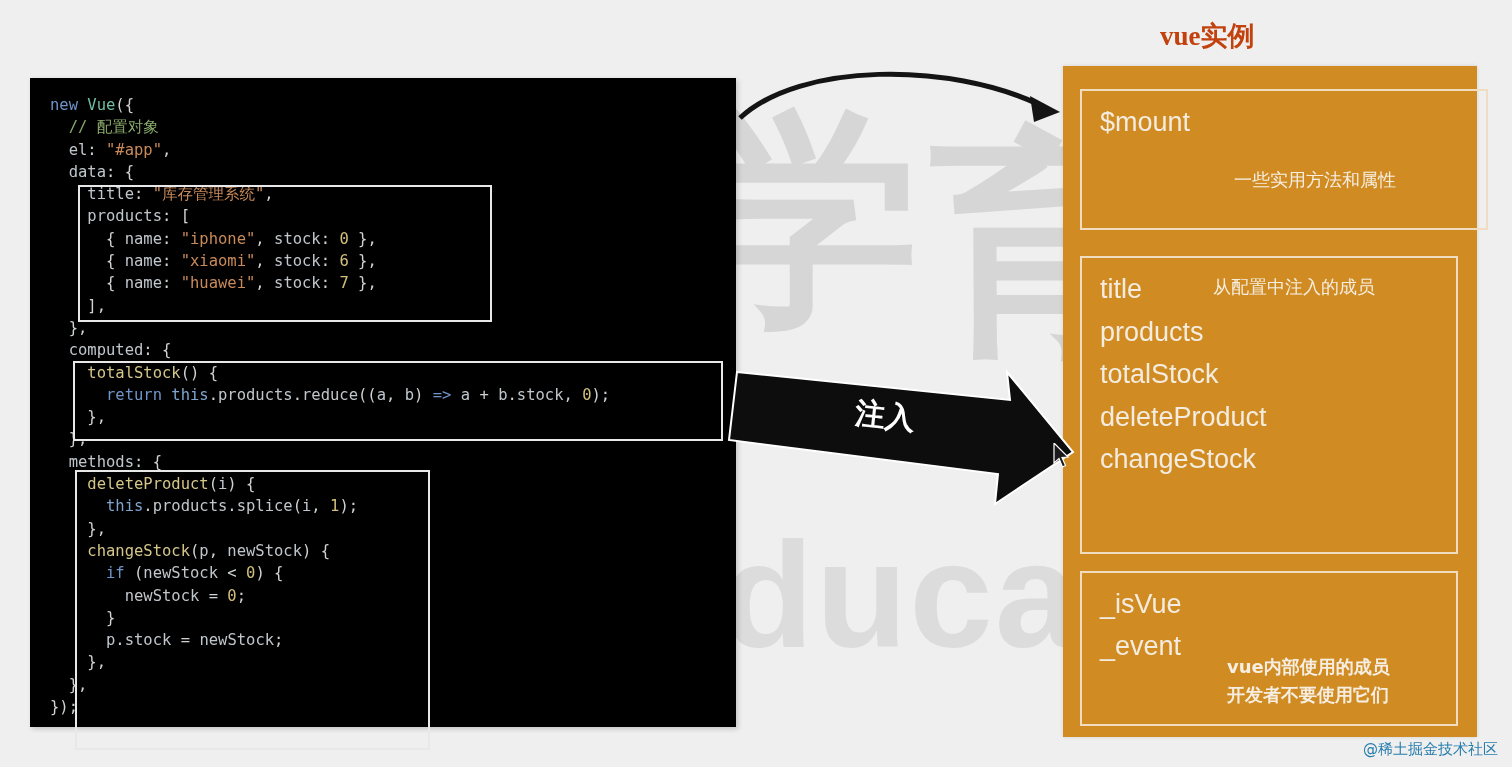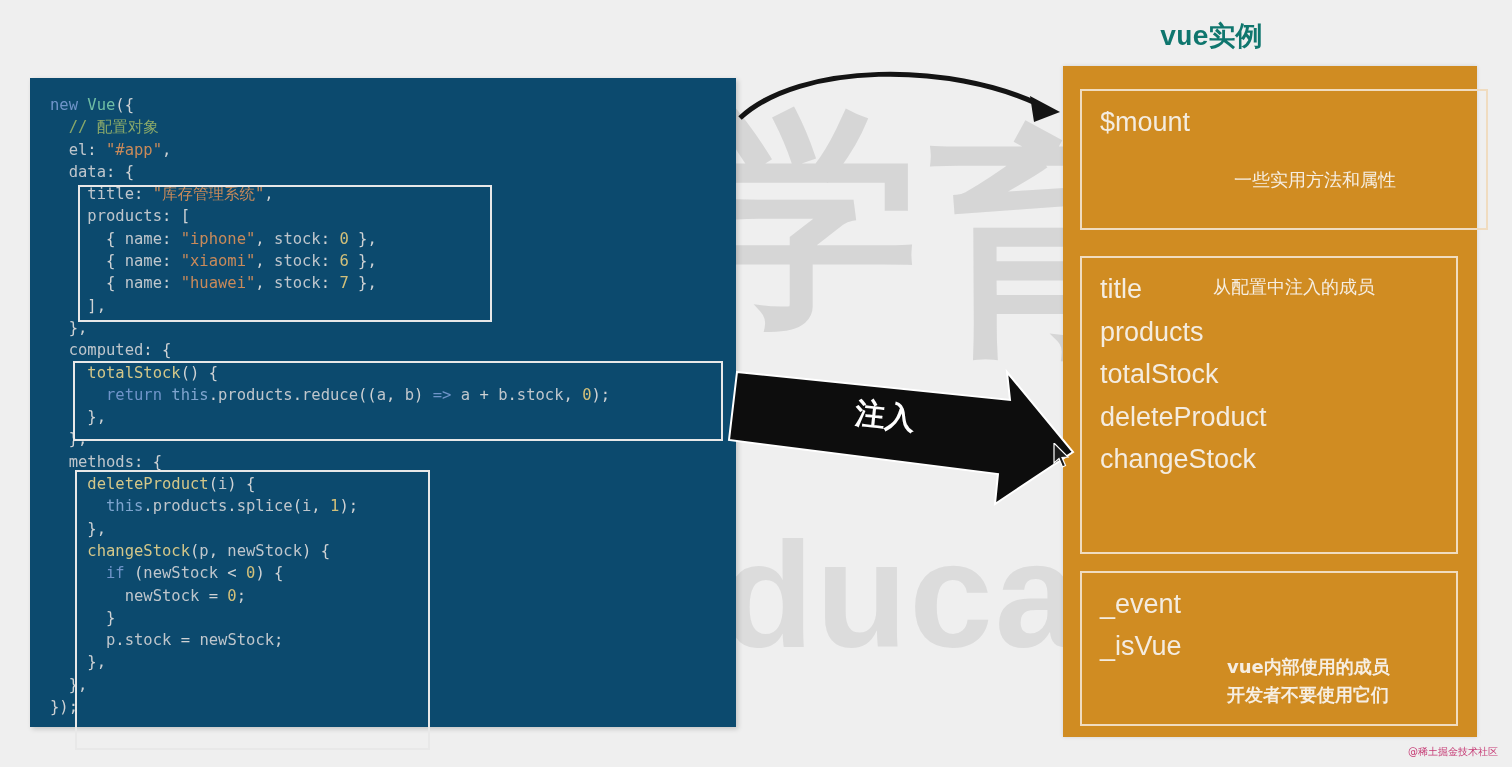--- a/index.html
+++ b/index.html
@@ -35,33 +35,33 @@
     color: #dcdcdc;
     font-family: "Liberation Sans", sans-serif;
     letter-spacing: 2px;
     user-select: none;
     white-space: nowrap;
     line-height: 1;
   }
   #wm-corner {
     position: absolute;
     right: 14px; bottom: 8px;
-    font-size: 10px;
-    color: #be185d;
+    font-size: 15px;
+    color: #0369a1;
     opacity: .85;
     font-family: "DejaVu Sans", sans-serif;
     white-space: nowrap;
   }
 
   
   #code-panel {
     position: absolute;
     left: 30px; top: 78px;
     width: 706px; height: 649px;
-    background: #0c4a6e;
+    background: #000000;
     box-shadow: 2px 2px 5px rgba(0,0,0,.18);
     overflow: visible;
   }
   #code-text {
     position: absolute;
     left: 20px; top: 16px;
     font-family: "DejaVu Sans Mono", monospace;
     font-size: 15.5px;
     line-height: 22.3px;
     white-space: pre;
@@ -86,22 +86,22 @@
   #hl-data     { left: 48px;  top: 107px; width: 414px; height: 137px; }
   #hl-computed { left: 43px;  top: 283px; width: 650px; height: 80px; }
   #hl-methods  { left: 45px;  top: 392px; width: 355px; height: 280px; }
 
   
   #vue-title {
     position: absolute;
     left: 1160px; top: 18px;
     font-size: 27px;
     font-weight: 700;
-    color: #0f766e;
-    font-family: Liberation Mono, monospace;
+    color: #c2410c;
+    font-family: Liberation Serif, serif;
     white-space: nowrap;
   }
   #orange-panel {
     position: absolute;
     left: 1063px; top: 66px;
     width: 414px; height: 671px;
     background: #d08c22;
     box-shadow: 0 0 4px rgba(0,0,0,.12);
   }
   .o-box {
@@ -217,22 +217,22 @@
     <div class="o-box" id="o-box-2">
       <div class="member">title</div>
       <div class="member">products</div>
       <div class="member">totalStock</div>
       <div class="member">deleteProduct</div>
       <div class="member">changeStock</div>
       <div class="note" id="note-2">从配置中注入的成员</div>
     </div>
 
     <div class="o-box" id="o-box-3">
+      <div class="member">_isVue</div>
       <div class="member">_event</div>
-      <div class="member">_isVue</div>
       <div class="note" id="note-3">
         <div>vue内部使用的成员</div>
         <div>开发者不要使用它们</div>
       </div>
     </div>
 
   </div>
 
   <svg id="arrow-layer" viewBox="0 0 1512 767">
 

